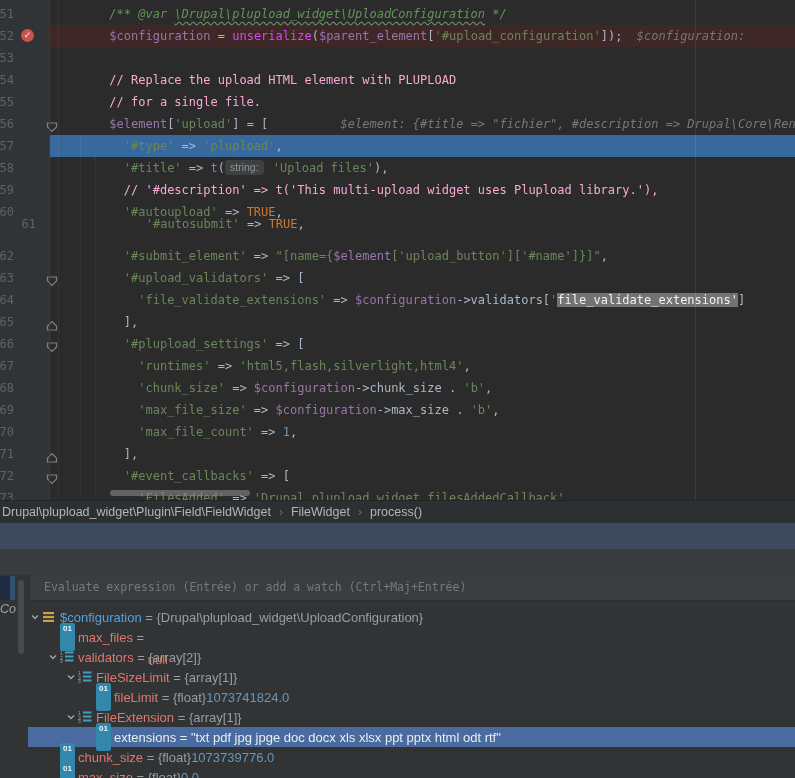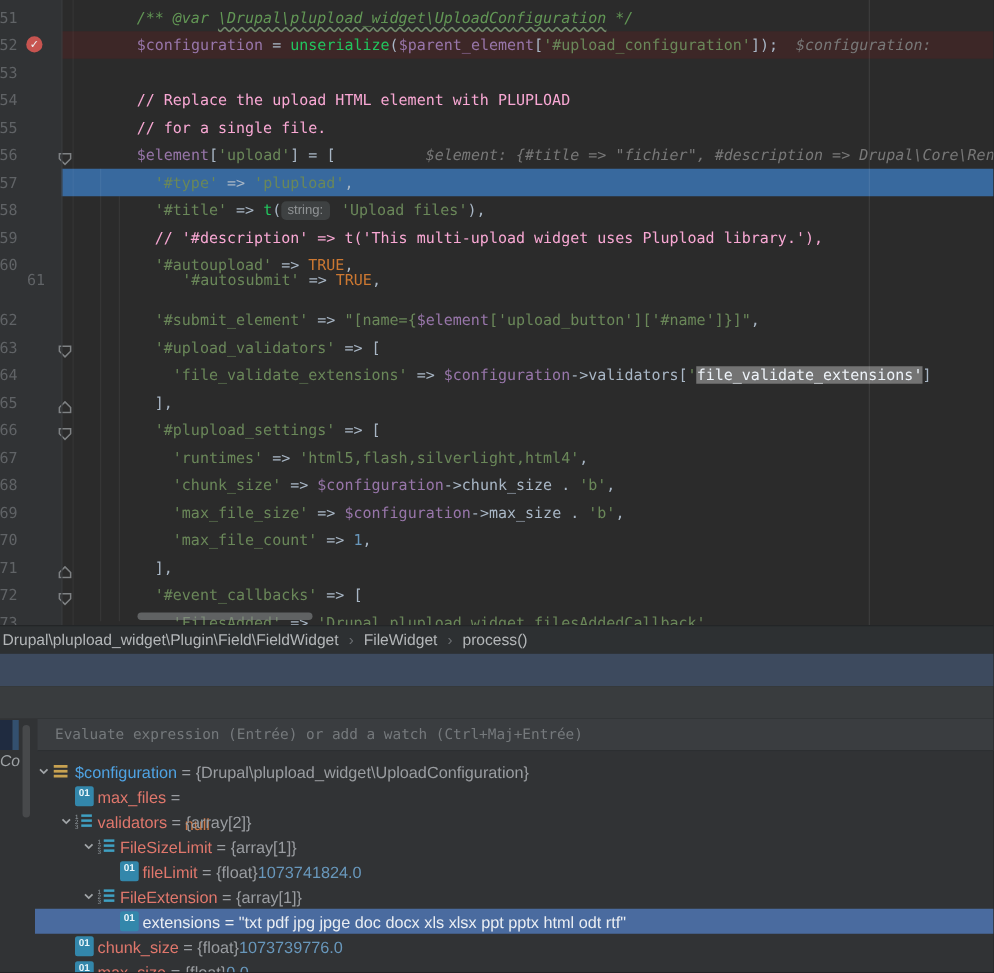--- a/index.html
+++ b/index.html
@@ -22,21 +22,21 @@
   .code{position:absolute;left:66px;top:0;height:22px;line-height:22px;font-size:12px;
         white-space:pre;z-index:4;}
   .gicon{position:absolute;z-index:4;}
   .bpdot{left:21px;top:4px;width:13px;height:13px;border-radius:50%;background:#c75450;
          text-align:center;line-height:13px;font-size:9px;color:#ecf0f2;
          font-family:"Liberation Sans",sans-serif;}
   .foldw{left:46px;top:5px;width:12px;height:11px;}
   .sg-doc{color:#629755;font-style:italic;}
   .sg-docu{color:#629755;font-style:italic;text-decoration:underline wavy rgba(130,160,120,.8);text-underline-offset:3px;}
   .sg-var{color:#9876aa;}
-  .sg-fn{color:#22c55e;}
+  .sg-fn{color:#d946ef;}
   .sg-str{color:#6a8759;}
   .sg-op,.sg-par,.sg-prop,.sg-plain{color:#a9b7c6;}
   .sg-kw{color:#cc7832;}
   .sg-num{color:#6897bb;}
   .sg-cmt{color:#f9a8d4;}
   .sg-hint{color:#787878;font-style:italic;}
   .sg-sel{background:#737373;color:#eef3f9;}
   .sg-chip{display:inline-block;background:#3e4142;color:#8f9294;border-radius:4px;
            padding:0 5px;font-size:10.5px;line-height:15px;vertical-align:1px;margin-right:2px;
            font-family:"Liberation Sans",sans-serif;}
@@ -68,21 +68,21 @@
   .watch-row.selected .wtext{color:#e9edf2 !important;}
   .slot-chev{width:14px;height:14px;display:inline-flex;align-items:center;justify-content:center;flex:none;}
   .slot-icon{width:18px;height:14px;display:inline-flex;align-items:center;flex:none;}
   .wtext{font-size:13px;white-space:nowrap;}
   .nm-variable{color:#4fa3e3;}
   .nm-field{color:#e0776c;}
   .v-gray{color:#9a9da1;}
   .v-keyword{color:#cb7949;margin-top:44px;}
   .v-number{color:#6897bb;}
   .v-string{color:#e9edf2;}
-  .ic-prim{display:inline-block;width:15px;height:16px;background:#3387ab;border-radius:2px;
+  .ic-prim{display:inline-block;width:15px;height:28px;background:#3387ab;border-radius:2px;
            color:#eaf6fb;font-size:8px;font-weight:bold;line-height:12px;text-align:center;
            font-family:"Liberation Sans",sans-serif;}
 </style>
 </head>
 <body>
 
 <div id="app">
 
   <div id="editor">
     <div id="gutter-bg"></div>

